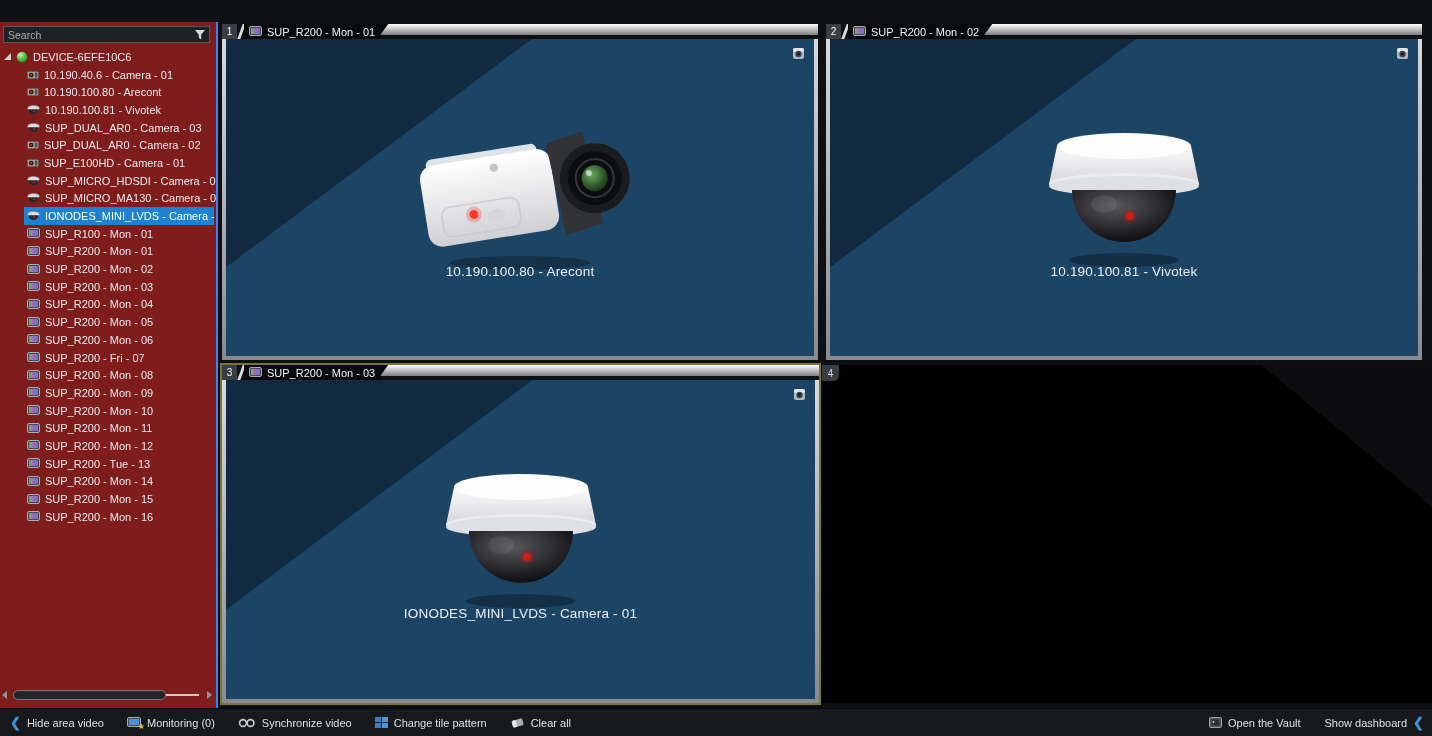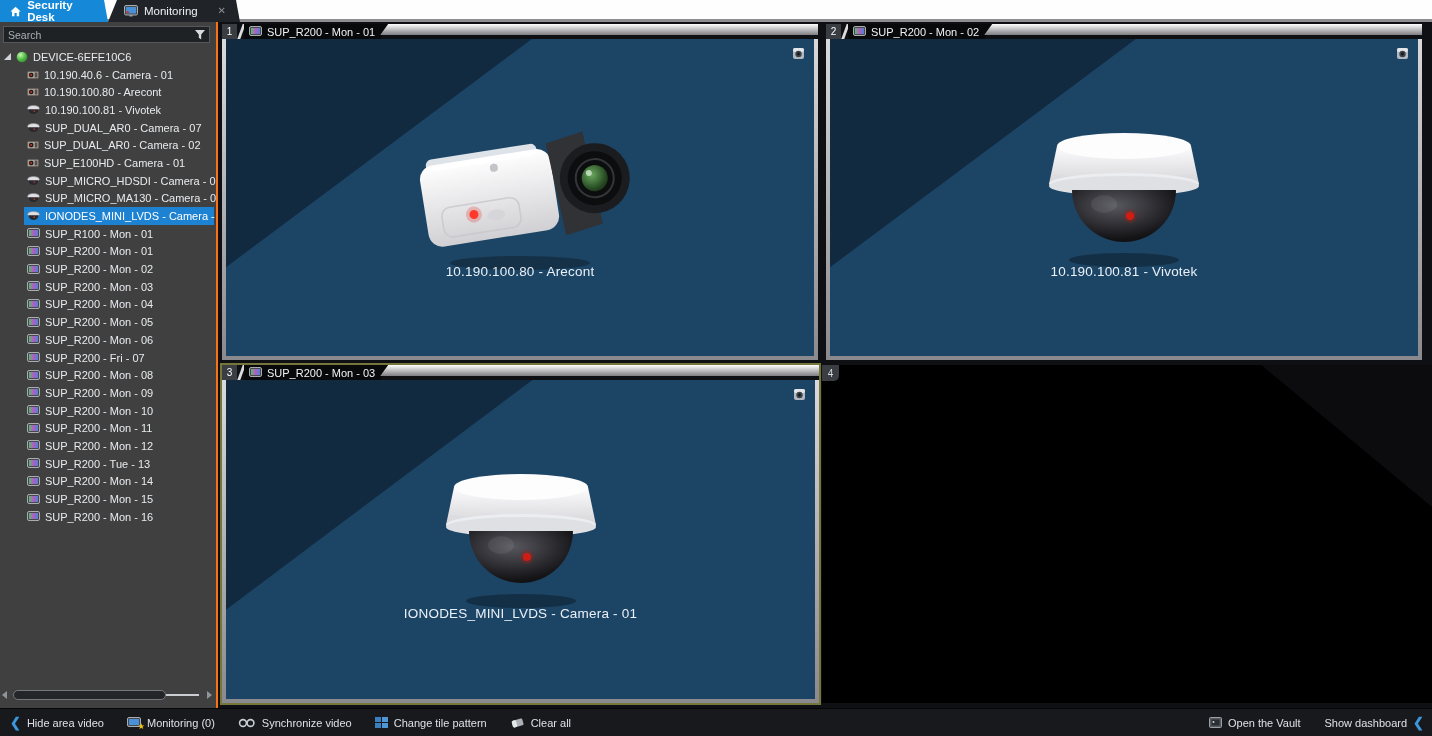--- a/index.html
+++ b/index.html
@@ -9,21 +9,21 @@
   
   .topstrip{position:absolute;left:0;top:0;width:100%;height:22px;background:linear-gradient(#fefefe 0 19px,#8e8e92 19px 22px);}
   .tab{position:absolute;top:0;height:22px;display:flex;align-items:center;gap:6px;font-size:11.5px;box-sizing:border-box;cursor:default;}
   .tab-security{left:0;width:108px;padding:0 10px;background:#1589d8;color:#fff;font-weight:bold;
     clip-path:polygon(0 0,calc(100% - 4px) 0,100% 100%,0 100%);}
   .tab-monitoring{left:108px;width:132px;padding:0 14px 0 16px;background:#202327;color:#eef1f3;
     clip-path:polygon(9px 0,calc(100% - 4px) 0,100% 100%,0 100%);}
   .tab-close{margin-left:auto;color:#8b9095;font-size:10px;line-height:1;}
 
   
-  .sidebar{position:absolute;left:0;top:22px;width:218px;bottom:28px;background:#404040;border-right:2px solid #f97316;box-sizing:border-box;}
+  .sidebar{position:absolute;left:0;top:22px;width:218px;bottom:28px;background:#7f1d1d;border-right:2px solid #3b82f6;box-sizing:border-box;}
   .search-row{position:absolute;top:4px;left:3px;width:207px;height:17px;background:#1f2225;border:1px solid #55585c;display:flex;align-items:center;box-sizing:border-box;}
   .search-row input{flex:1;background:transparent;border:none;outline:none;color:#cfd4d9;font-size:10.5px;padding:0 4px;font-family:"Liberation Sans",sans-serif;}
   .search-row input::placeholder{color:#aab0b5;}
   .funnel{width:12px;height:12px;margin-right:3px;flex:0 0 auto;}
   .tree{position:absolute;top:26px;left:0;right:0;bottom:24px;overflow:hidden;font-size:11px;color:#e8ebee;}
   .tree-row{height:17.7px;display:flex;align-items:center;white-space:nowrap;}
   .tree-root{padding-left:4px;gap:5px;}
   .tw{width:0;height:0;border-left:7px solid transparent;border-bottom:7px solid #d0d3d7;flex:0 0 auto;}
   .tree-child{margin-left:24px;padding-left:3px;gap:5px;margin-right:2px;}
   .tree-child.sel{background:#1e82d2;color:#fff;}
@@ -108,38 +108,20 @@
     <radialGradient id="g-dglass" cx="0.42" cy="0.3" r="0.85">
       <stop offset="0" stop-color="#57575e"></stop>
         <stop offset="0.75" stop-color="#141417"></stop>
         <stop offset="1" stop-color="#0a0a0c"></stop>
     </radialGradient>
   </defs>
 </svg>
 
 <div id="screen">
 
-  <div class="topstrip">
-    <div class="tab tab-security">
-      <svg width="12" height="11" viewBox="0 0 12 11">
-        <path d="M6,0.5 L11.5,5.5 H9.8 V10.5 H7.2 V7.2 H4.8 V10.5 H2.2 V5.5 H0.5 Z" fill="#ffffff"></path>
-      </svg>
-      <span>Security Desk</span>
-    </div>
-    <div class="tab tab-monitoring">
-      <svg width="14" height="12" viewBox="0 0 14 12">
-        <rect x="0.5" y="0.5" width="13" height="9.5" rx="1.5" fill="#45484d" stroke="#a8adb3"></rect>
-        <rect x="2" y="2" width="10" height="6.5" fill="#4a90d9"></rect>
-        <circle cx="3.6" cy="7.2" r="1.3" fill="#c0392b"></circle>
-        <rect x="5.5" y="10" width="3" height="1.5" fill="#9aa0a6"></rect>
-      </svg>
-      <span>Monitoring</span>
-      <span class="tab-close">✕</span>
-    </div>
-  </div>
 
   <div class="sidebar">
     <div class="search-row">
       <input type="text" placeholder="Search" style="">
       <svg class="funnel" viewBox="0 0 12 12">
         <path d="M1,1 H11 L7.2,5.6 V10.6 L4.8,8.8 V5.6 Z" fill="#d7dbdf"></path>
       </svg>
     </div>
     <div class="tree">
       <div class="tree-row tree-root">
@@ -185,21 +167,21 @@
             <span>10.190.100.81 - Vivotek</span>
           </div>
           <div class="tree-row tree-child">
             <span class="ic">
               <svg width="13" height="10" viewBox="0 0 13 10">
                 <ellipse cx="6.5" cy="3.2" rx="5.8" ry="2.7" fill="#dfdfe2" stroke="#8f9095" stroke-width="0.6"></ellipse>
                 <path d="M1.6,4.2 A4.9,4.9 0 0 0 11.4,4.2 Z" fill="#26292e"></path>
                 <circle cx="7.3" cy="6.2" r="0.9" fill="#b03028"></circle>
               </svg>
             </span>
-            <span>SUP_DUAL_AR0 - Camera - 07</span>
+            <span>SUP_DUAL_AR0 - Camera - 03</span>
           </div>
           <div class="tree-row tree-child">
             <span class="ic">
               <svg width="12" height="10" viewBox="0 0 12 10">
                 <rect x="0.5" y="1.5" width="11" height="7" rx="1" fill="#a89e98" stroke="#645d57" stroke-width="0.7"></rect>
                 <rect x="7.8" y="2.6" width="2.6" height="4.8" rx="0.5" fill="#56504b"></rect>
                 <circle cx="4.2" cy="5" r="2.3" fill="#1c1512"></circle>
                 <circle cx="4.2" cy="5" r="1.1" fill="#c0392b"></circle>
               </svg>
             </span>

